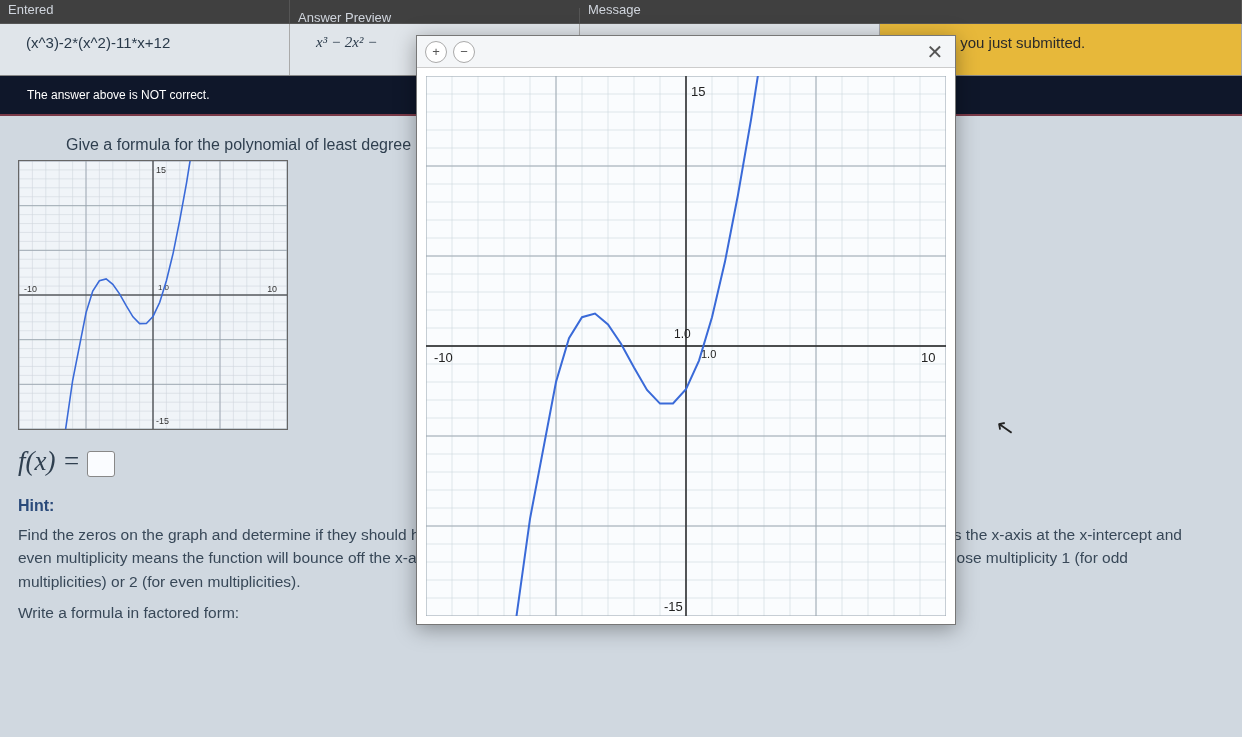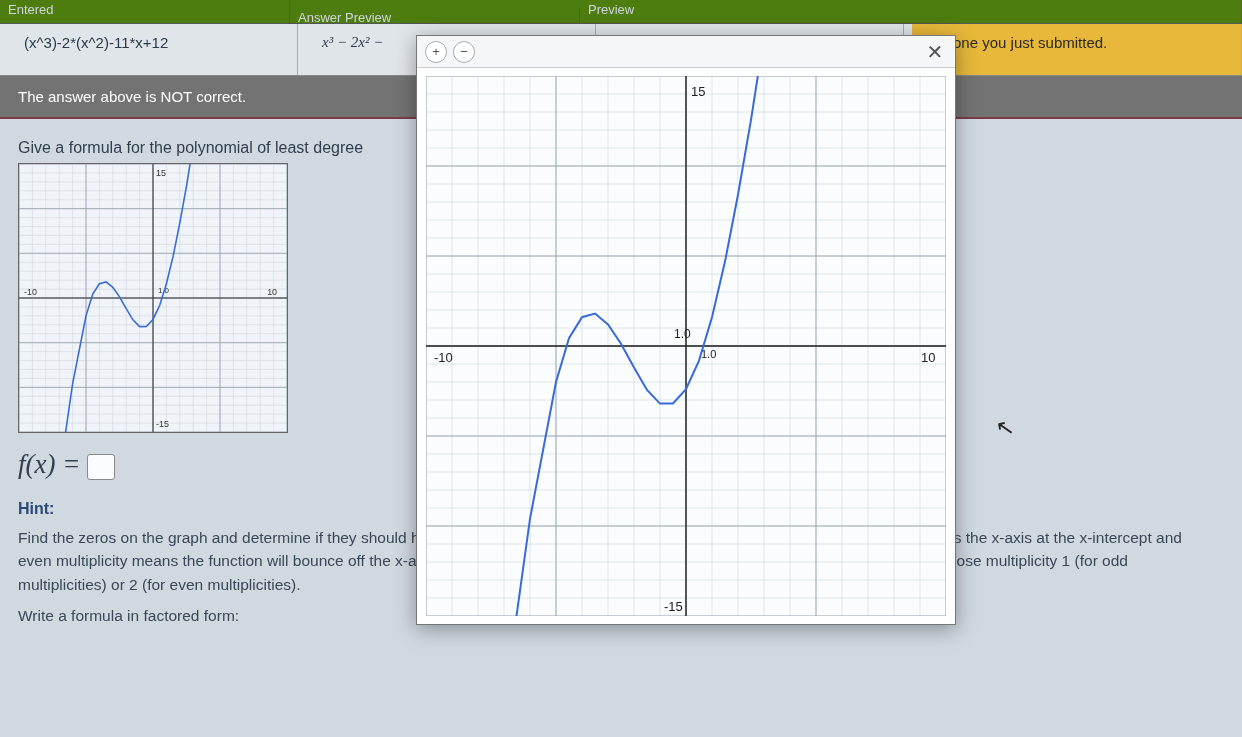--- a/index.html
+++ b/index.html
@@ -7,56 +7,56 @@
     font-family: Arial, sans-serif;
     background: #d0d8e0;
     width: 1242px;
     height: 737px;
     overflow: hidden;
     position: relative;
     color: #2a3a4a;
   }
   .table-header {
     display: flex;
-    background: #4d7c0f;
+    background: #404040;
     color: #d0d5dd;
     border-bottom: 1px solid #555;
     height: 24px;
     font-size: 13px;
   }
   .table-header > div { padding: 2px 8px; border-right:1px solid #555; }
   .th-entered { width: 290px; }
   .th-preview { width: 290px; margin-top: 8px; }
   .th-result  { width: 300px; }
   .th-message { flex:1; }
   .table-row {
     display: flex;
     background: #e0e5ea;
     border-bottom: 1px solid #888;
     height: 52px;
     font-size: 15px;
   }
-  .table-row > div { padding: 10px 16px; border-right:1px solid #aaa;margin-left:8px; }
+  .table-row > div { padding: 10px 26px; border-right:1px solid #aaa; }
   .td-entered { width: 290px; }
   .td-preview { width: 290px; font-family: 'Times New Roman', serif; font-style: italic; }
   .td-result  { width: 300px; }
   .td-message { flex:1; background:#e7b83a; color:#2a2a2a; }
   .error-bar {
-    background: #737373;
+    background: #0f172a;
     color: #fff;
-    padding: 12px 18px;
-    font-size: 15px;
+    padding: 12px 27px;
+    font-size: 12px;
     border-bottom: 2px solid #7a3a48;
   }
   .problem-area {
     padding: 20px 18px;
     font-size: 16px;
     color: #2f3f4f;
   }
-  .prompt { margin-bottom: 6px; }
+  .prompt { margin-bottom: 6px; margin-left: 48px; }
   .small-graph {
     width: 270px; height: 270px;
     border: 1px solid #666;
     background: #f0f4f8;
     position: relative;
     margin-bottom: 16px;
   }
   .small-graph svg { width:100%; height:100%; display:block; }
   .fx-row { font-family: 'Times New Roman', serif; font-style: italic; font-size: 27px; margin: 14px 0 20px 0; }
   .answer-box {
@@ -103,21 +103,21 @@
     font-size: 22px; color:#222;
     transform: rotate(-10deg);
   }
 </style>
 </head>
 <body>
 
 <div class="table-header">
   <div class="th-entered">Entered</div>
   <div class="th-preview">Answer Preview</div>
-  <div class="th-message">Preview</div>
+  <div class="th-message">Message</div>
 </div>
 <div class="table-row">
   <div class="td-entered">(x^3)-2*(x^2)-11*x+12</div>
   <div class="td-preview">x³ − 2x² −</div>
   <div class="td-result"></div>
   <div class="td-message">the one you just submitted.</div>
 </div>
 
 <div class="error-bar">The answer above is NOT correct.</div>
 

